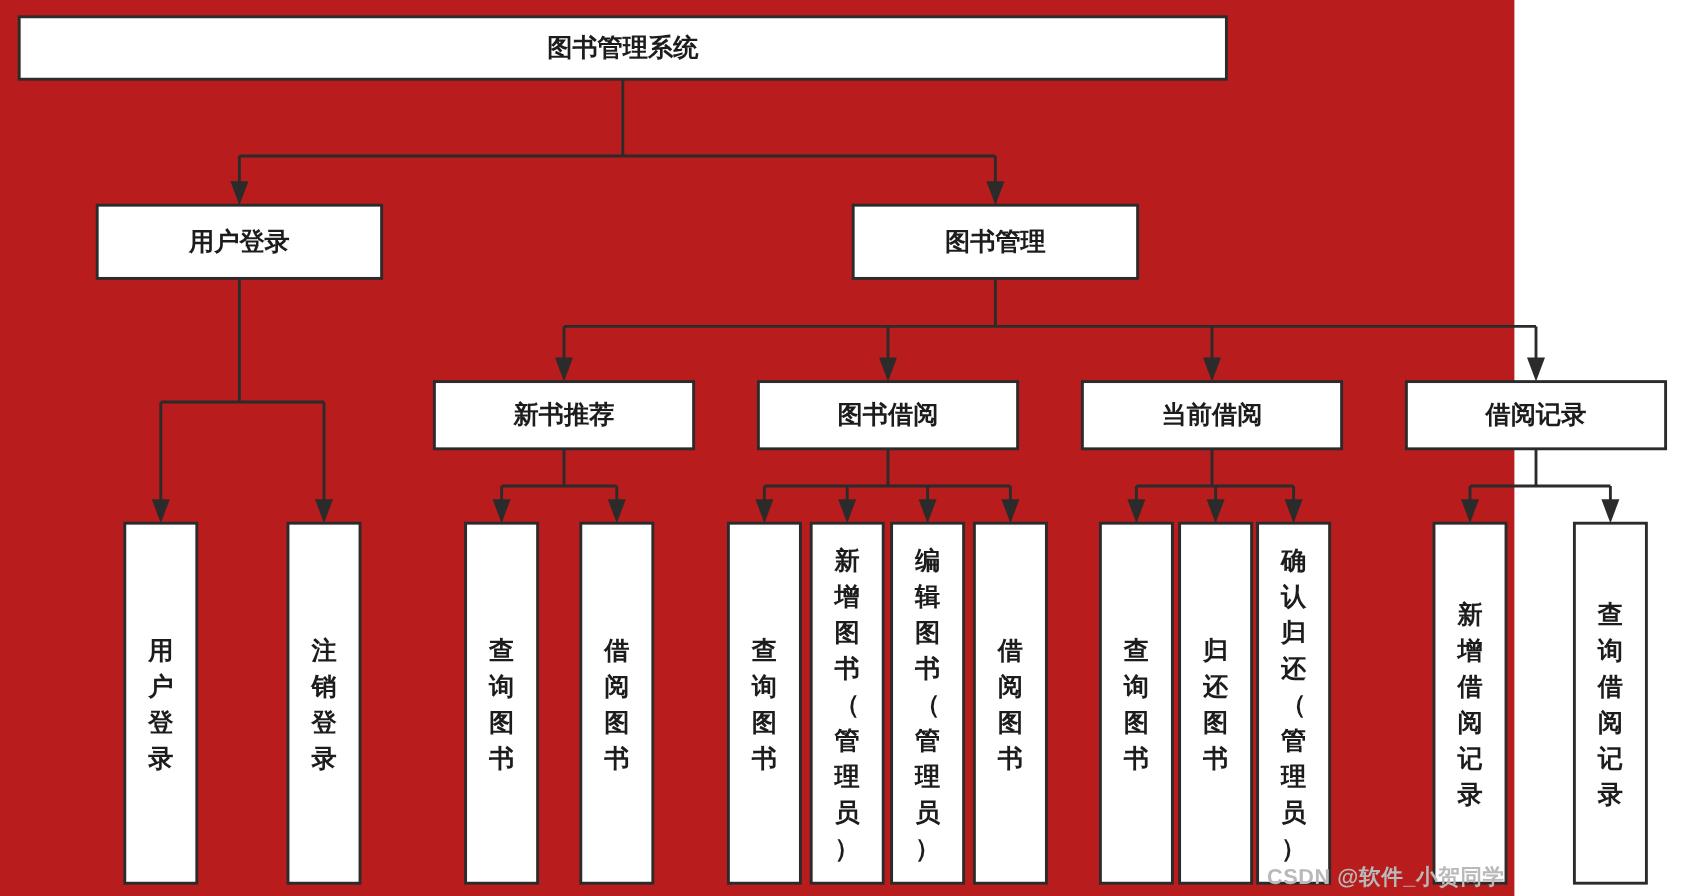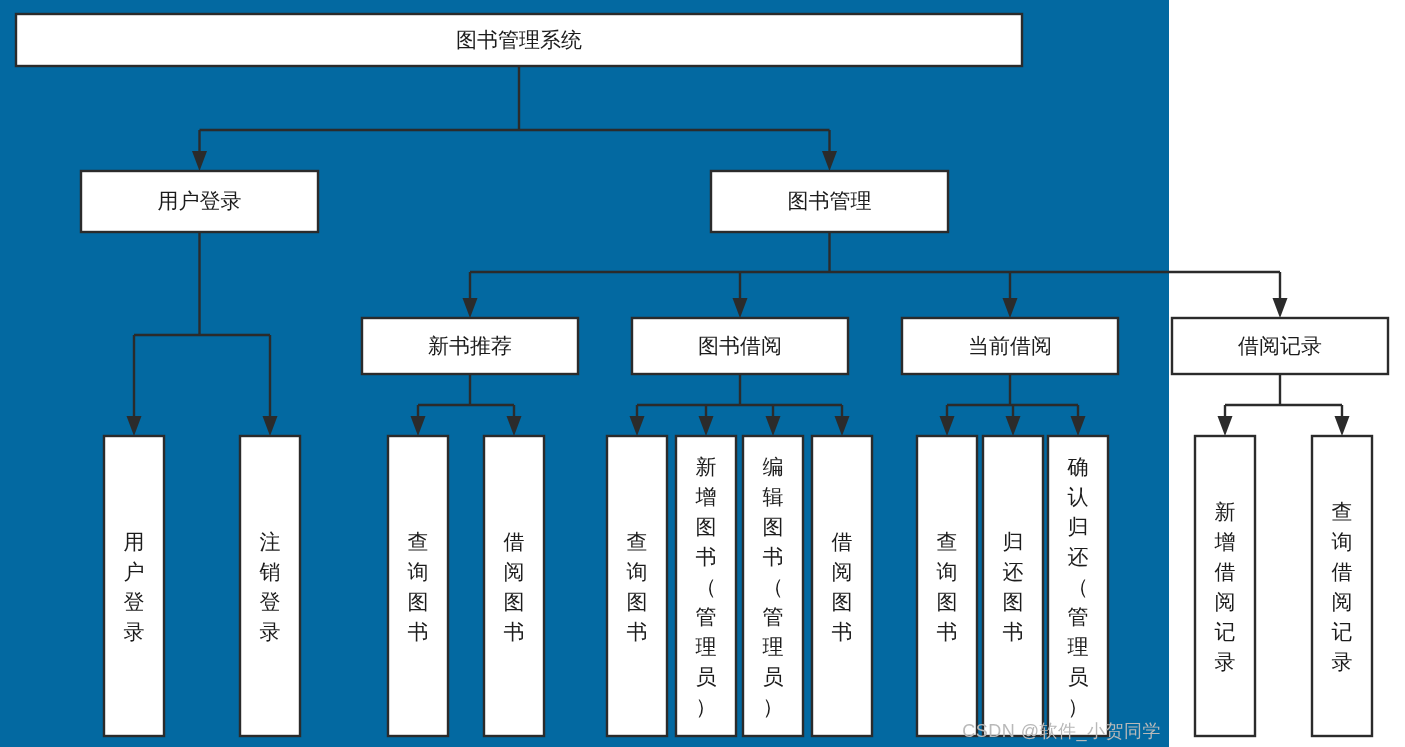--- a/index.html
+++ b/index.html
@@ -8,23 +8,24 @@
     background: #ffffff;
   }
   body {
     width: 1405px;
     height: 747px;
     font-family: "Liberation Sans", sans-serif;
     overflow: hidden;
   }
   #diagram-root {
     position: relative;
-    width: 1169px;
+    width: 1262px;
     height: 747px;
-    background: #0369a1;
+    background: #b91c1c;
+    font-weight: bold;
   }
   svg#flow {
     position: absolute;
     top: 0;
     left: 0;
     width: 1405px;
     height: 747px;
   }
   .node-rect {
     fill: #ffffff;

